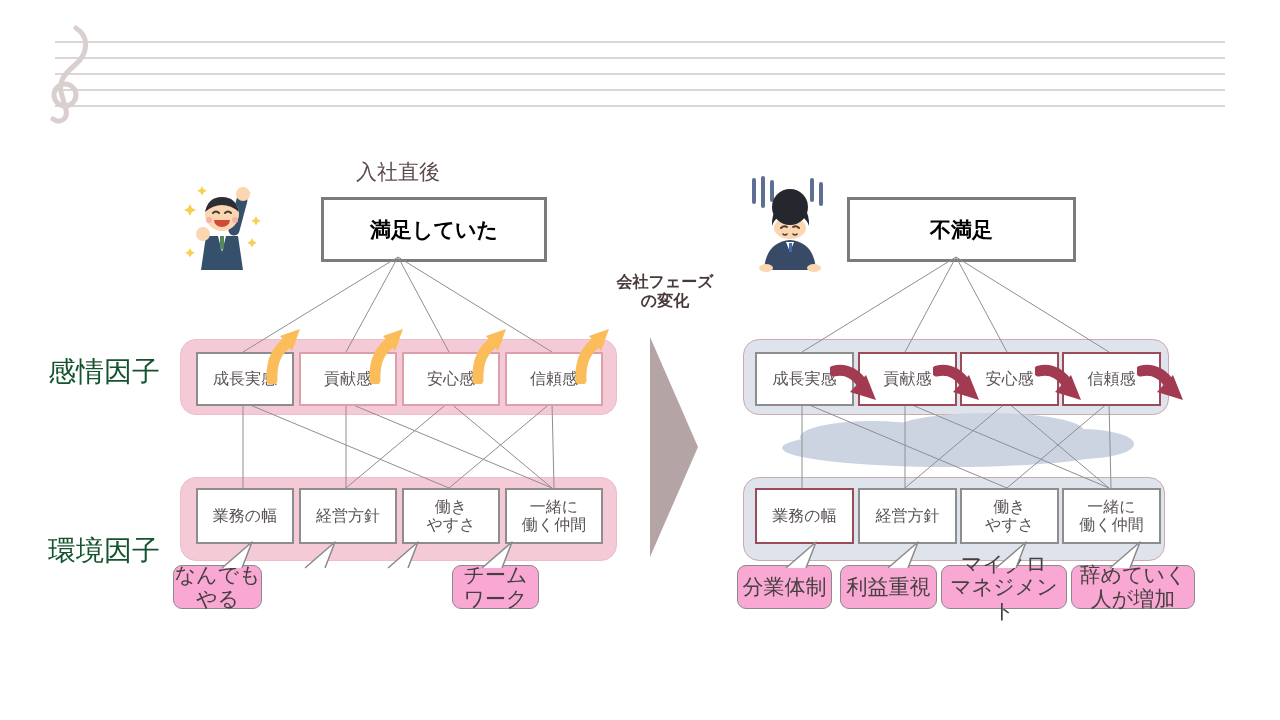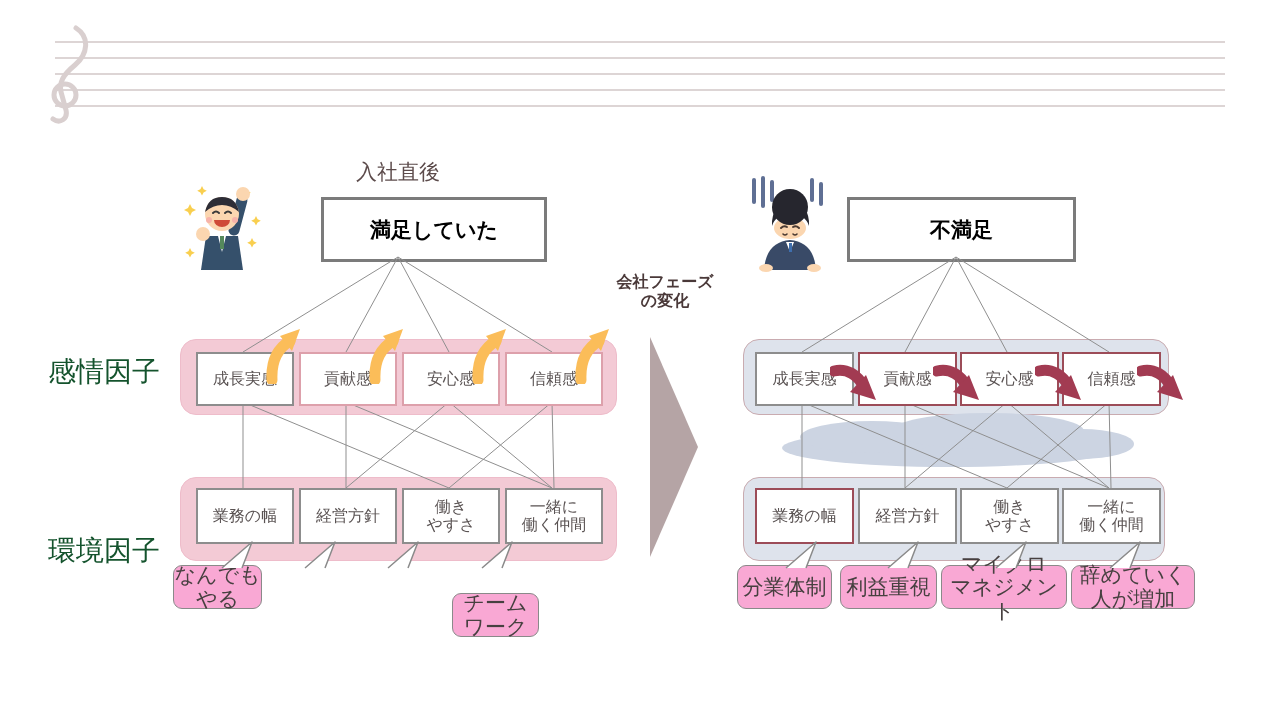--- a/index.html
+++ b/index.html
@@ -132,21 +132,21 @@
     <path d="M8 54 C7 34 14 22 26 15" stroke="#fbbd59" stroke-width="11" fill="none" stroke-linecap="round"></path>
     <polygon points="36,3 16,10 28,25" fill="#fbbd59"></polygon>
   </svg>
   <svg class="trend-arrow" style="left:573px;top:326px;" width="38" height="58" viewBox="0 0 38 58">
     <path d="M8 54 C7 34 14 22 26 15" stroke="#fbbd59" stroke-width="11" fill="none" stroke-linecap="round"></path>
     <polygon points="36,3 16,10 28,25" fill="#fbbd59"></polygon>
   </svg>
 
   <div class="callout" style="left:173px;top:565px;width:87px;height:42px;">なんでも
 やる</div>
-  <div class="callout" style="left:452px;top:565px;width:85px;height:42px;margin-top:28px;">チーム
+  <div class="callout" style="left:452px;top:565px;width:85px;height:42px;">チーム
 ワーク</div>
 
   <div class="transition-label">会社フェーズ
 の変化</div>
 
 
   <svg class="character" style="left:746px;top:176px;" width="88" height="98" viewBox="0 0 88 98">
     <g stroke="#5f6f94" stroke-width="4" stroke-linecap="round">
       <path d="M8 4 L8 26"></path>
         <path d="M17 2 L17 30"></path>

